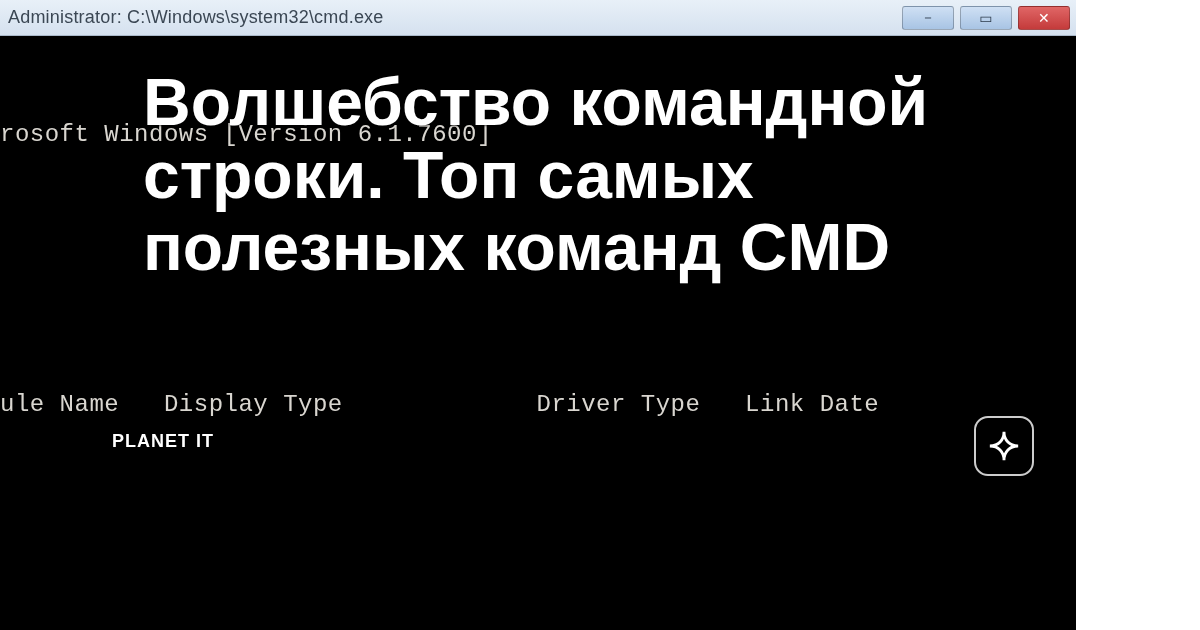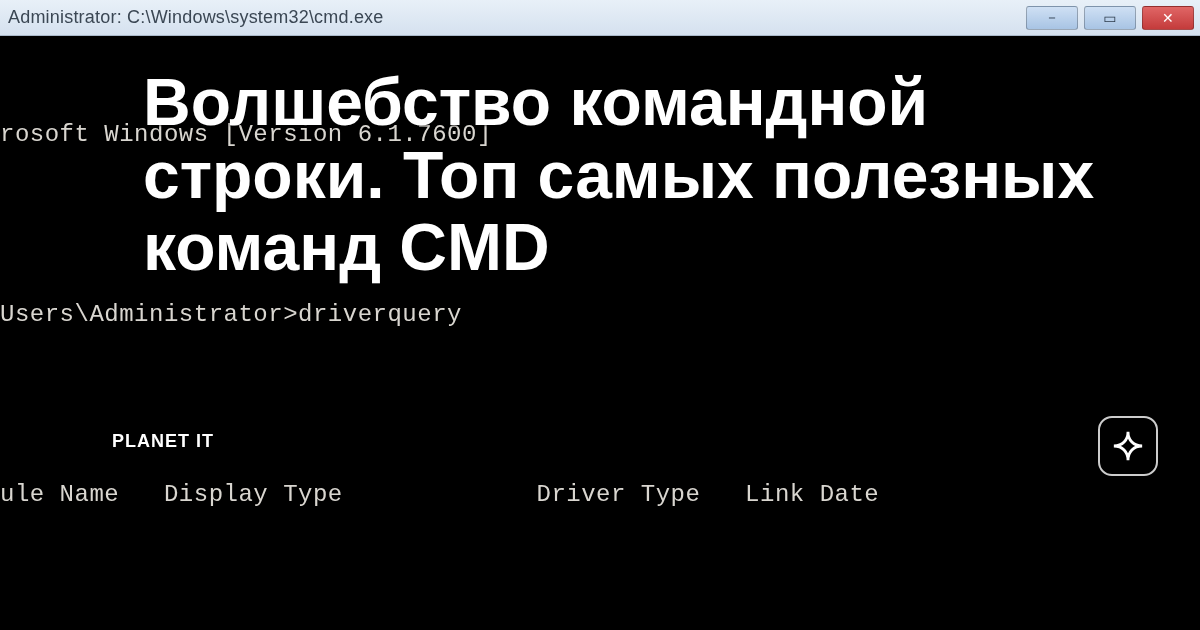--- a/index.html
+++ b/index.html
@@ -1,17 +1,17 @@
 <!DOCTYPE html>
 <html><head>
 <meta charset="utf-8">
 <style>
   * { margin: 0; padding: 0; box-sizing: border-box; }
   html, body { width: 1200px; height: 630px; overflow: hidden; font-family: sans-serif; }
-  .stage { position: relative; width: 1200px; height: 630px; background: #d946ef; }
+  .stage { position: relative; width: 1076px; height: 630px; background: #d946ef; }
 
   
   .titlebar {
     position: absolute; top: 0; left: 0; right: 0; height: 36px;
     background: linear-gradient(to bottom, #e8f0f8, #d5e1ef);
     border-bottom: 1px solid #aab9ca;
     display: flex; align-items: center; justify-content: space-between;
     padding-left: 8px;
     color: #3b4754; font-size: 18px; letter-spacing: .2px;
   }
@@ -86,21 +86,20 @@
     <div class="winbtns">
       <div class="winbtn min">－</div>
       <div class="winbtn max">▭</div>
       <div class="winbtn close">✕</div>
     </div>
   </div>
 
   <div class="console">
     <span class="row">rosoft Windows [Version 6.1.7600]</span>
     <span class="row"> </span>
-    <span class="row">Users\Administrator&gt;driverquery</span>
     <span class="row"> </span>
     <span class="row hdr-row">ule Name   Display Type             Driver Type   Link Date</span>
     
     
   </div>
 
   <div class="headline">Волшебство командной строки. Топ самых полезных команд CMD</div>
 
   <div class="brand">PLANET IT</div>
 

